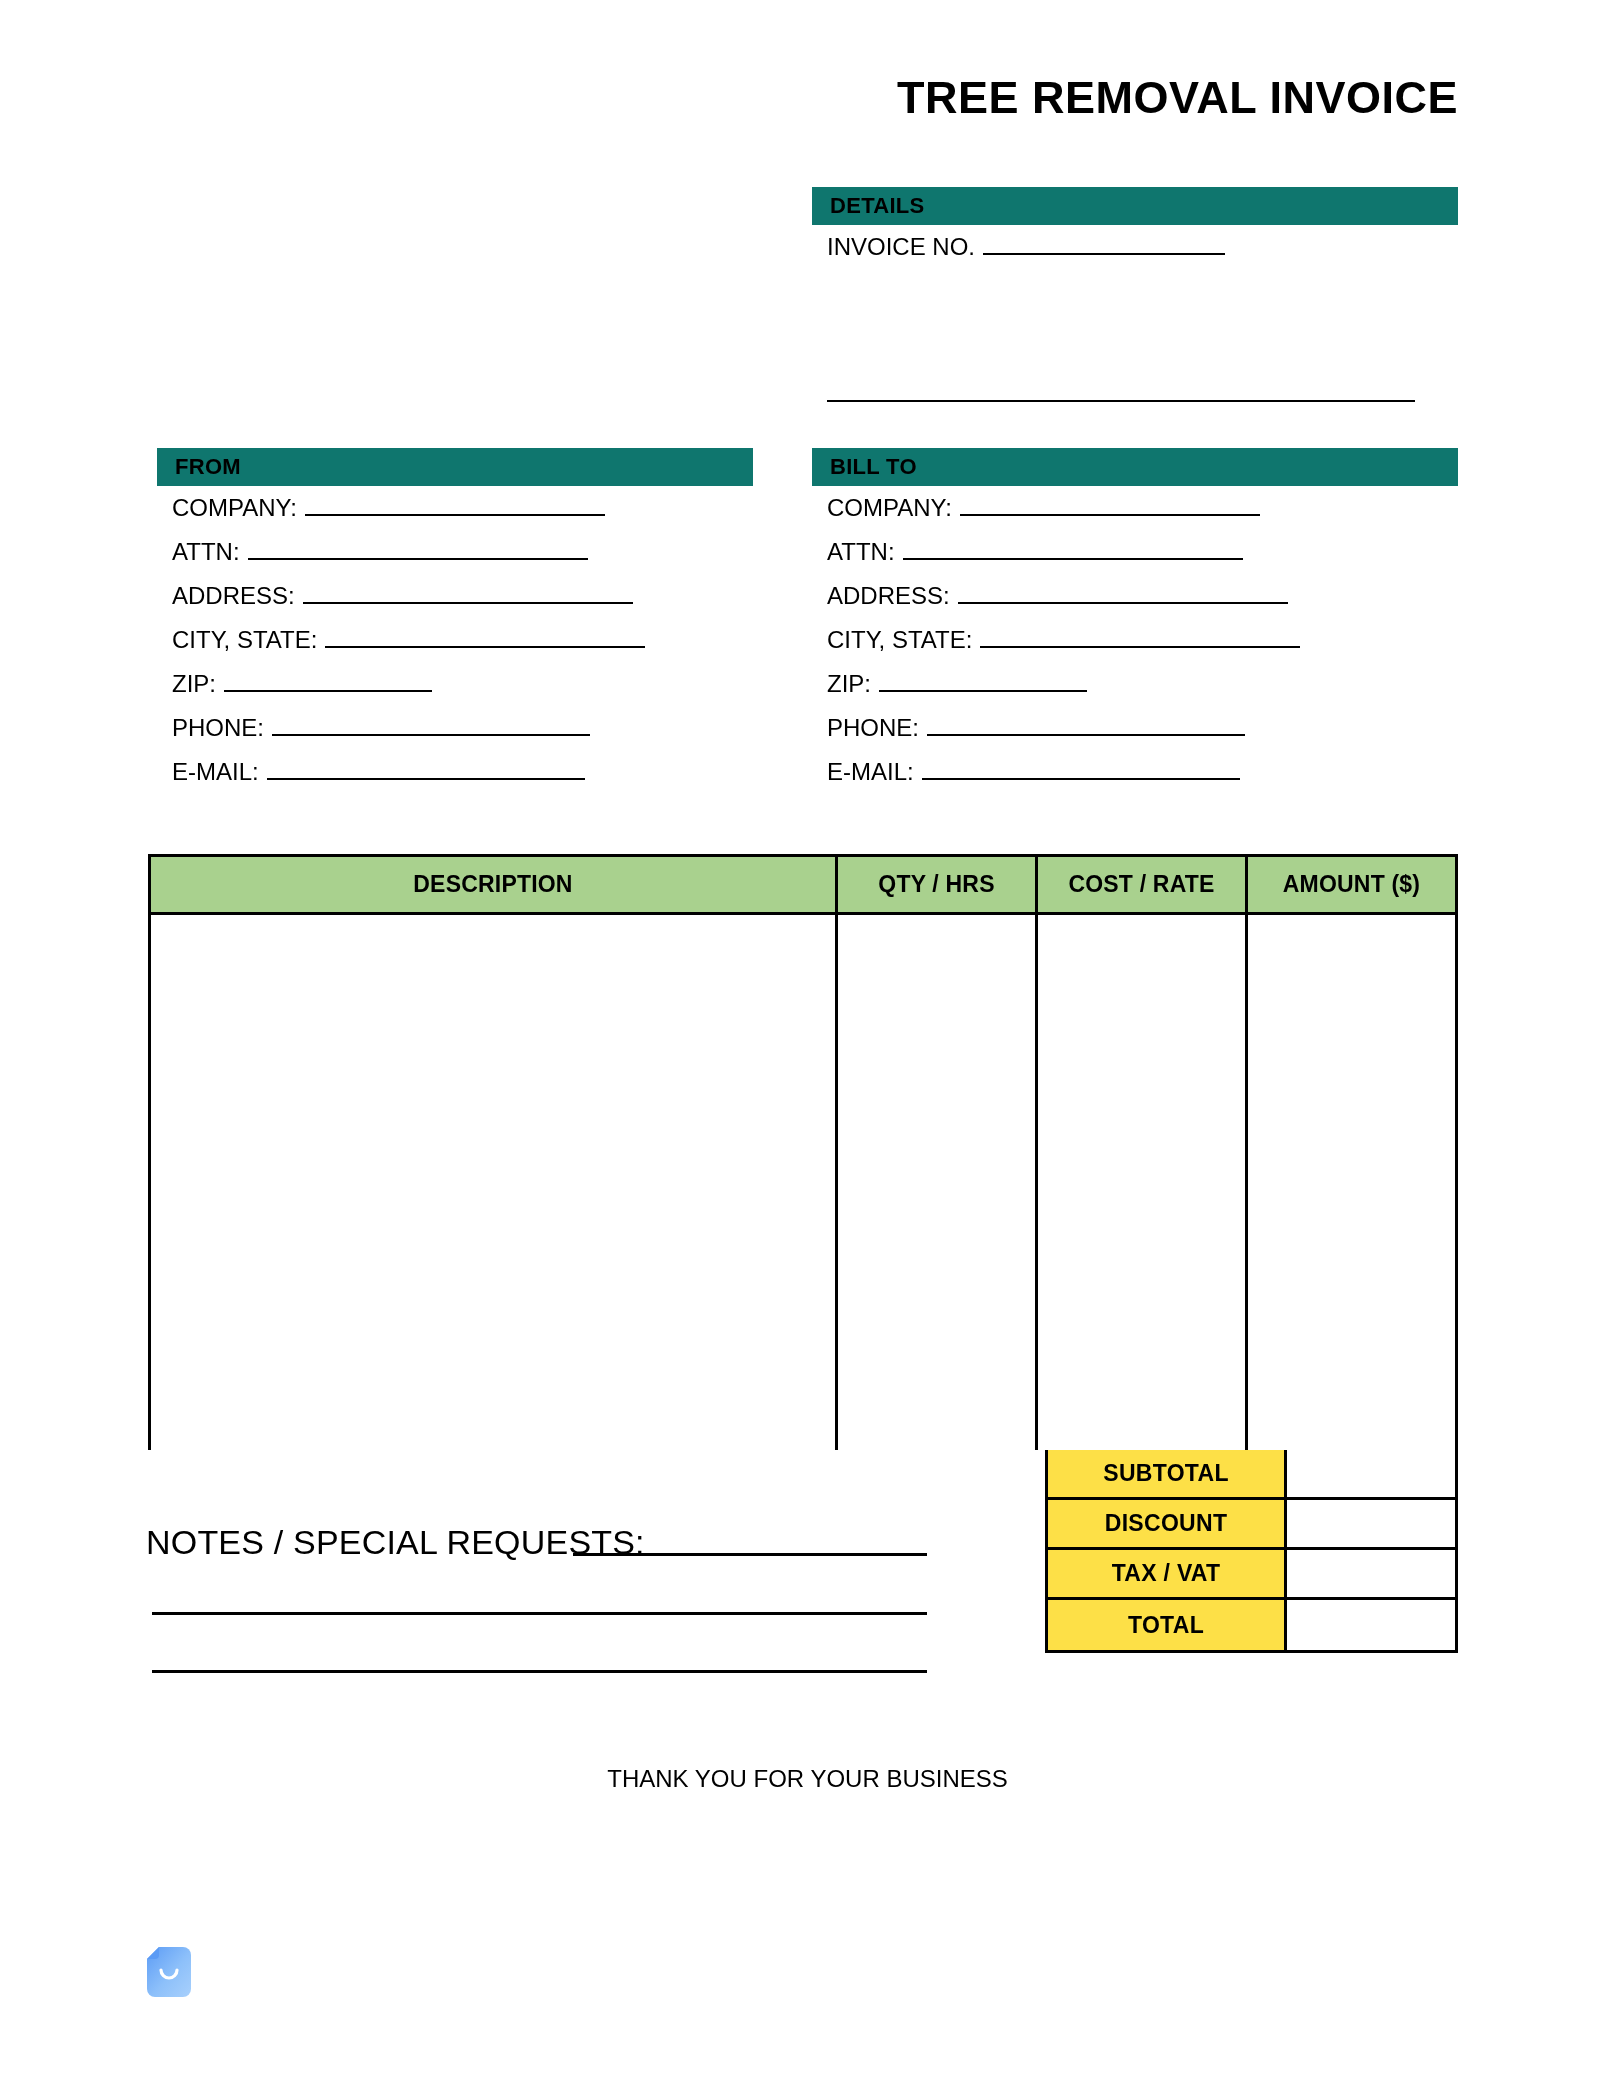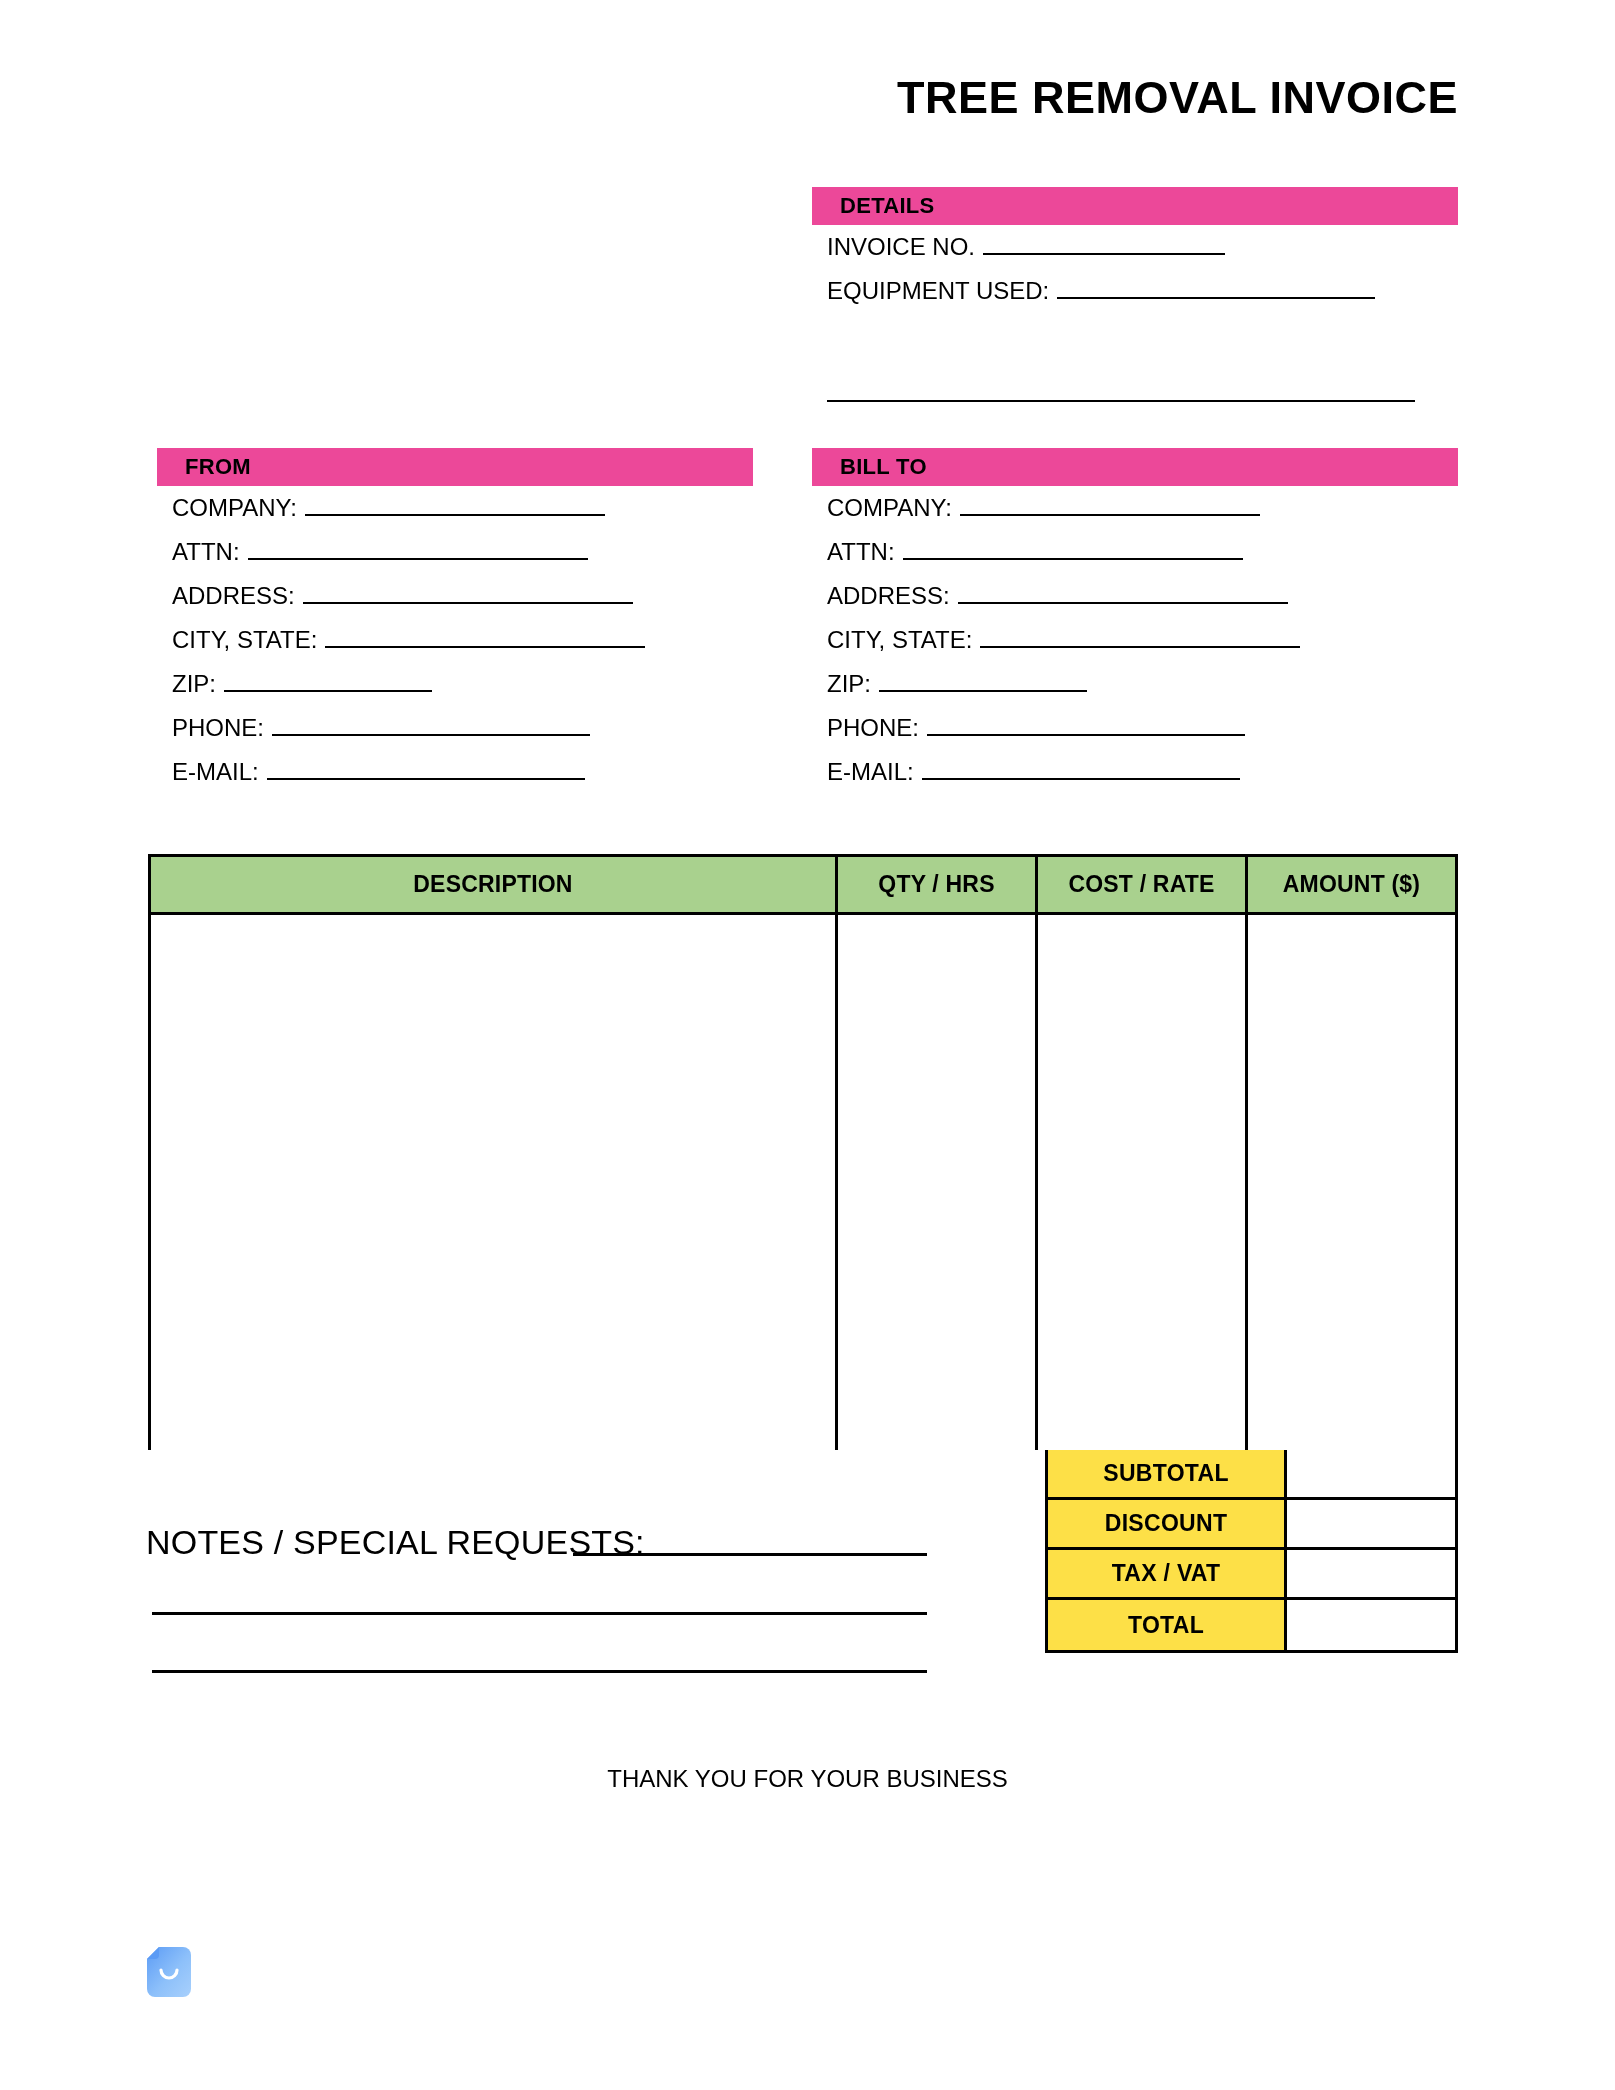--- a/index.html
+++ b/index.html
@@ -31,24 +31,24 @@
     text-align: right;
     font-size: 45px;
     font-weight: bold;
     letter-spacing: 0.5px;
     white-space: nowrap;
   }
 
   
   .bar {
     position: absolute;
-    background: #ec4899;
+    background: #0f766e;
     height: 38px;
     box-sizing: border-box;
-    padding-left: 28px;
+    padding-left: 18px;
     font-size: 22px;
     font-weight: bold;
     line-height: 38px;
     letter-spacing: 0.3px;
   }
   .bar-details { left: 812px; top: 187px; width: 646px; }
   .bar-from    { left: 157px; top: 448px; width: 596px; }
   .bar-billto  { left: 812px; top: 448px; width: 646px; }
 
   
@@ -217,24 +217,20 @@
 
 <div class="page">
 
   <div class="title">TREE REMOVAL INVOICE</div>
 
   <div class="bar bar-details">DETAILS</div>
   <div class="fields f-details">
     <div class="field">
       <span class="lbl">INVOICE NO.</span>
       <span class="rule rule-w2"></span>
-    </div>
-    <div class="field">
-      <span class="lbl">EQUIPMENT USED:</span>
-      <span class="rule rule-w3"></span>
     </div>
   </div>
   <div class="contline contline-details"></div>
 
   <div class="bar bar-from">FROM</div>
   <div class="fields f-from">
     <div class="field">
       <span class="lbl">COMPANY:</span>
       <span class="rule rule-w4"></span>
     </div>

